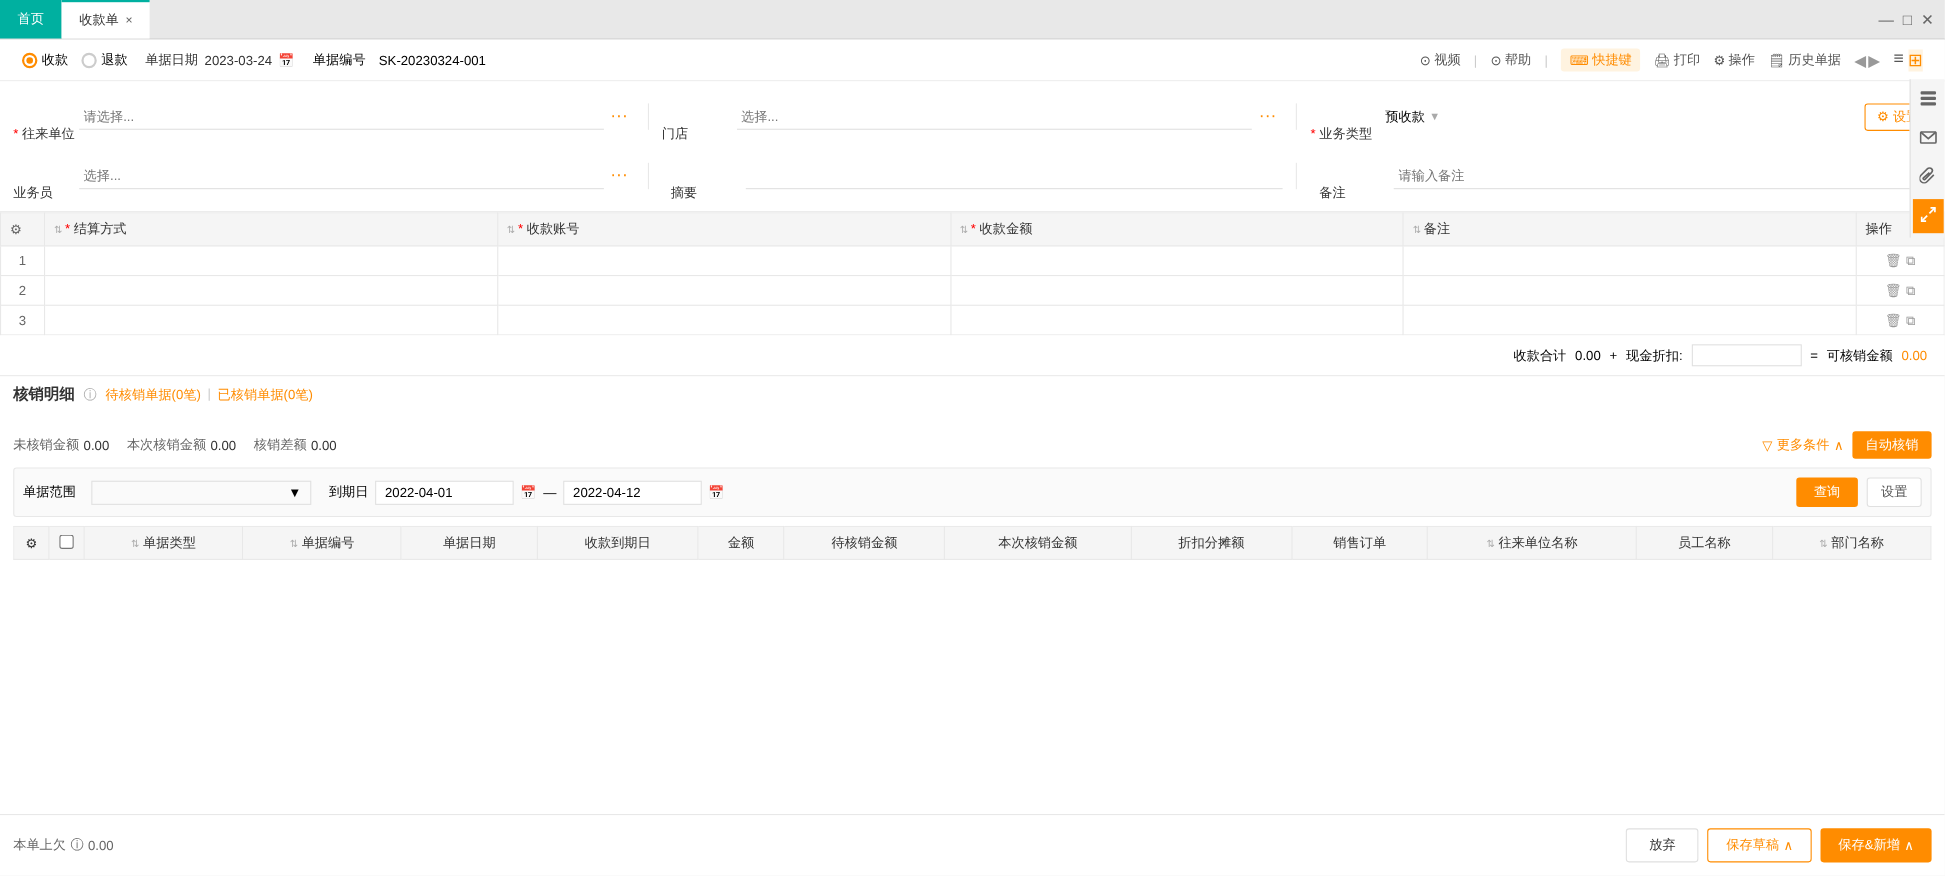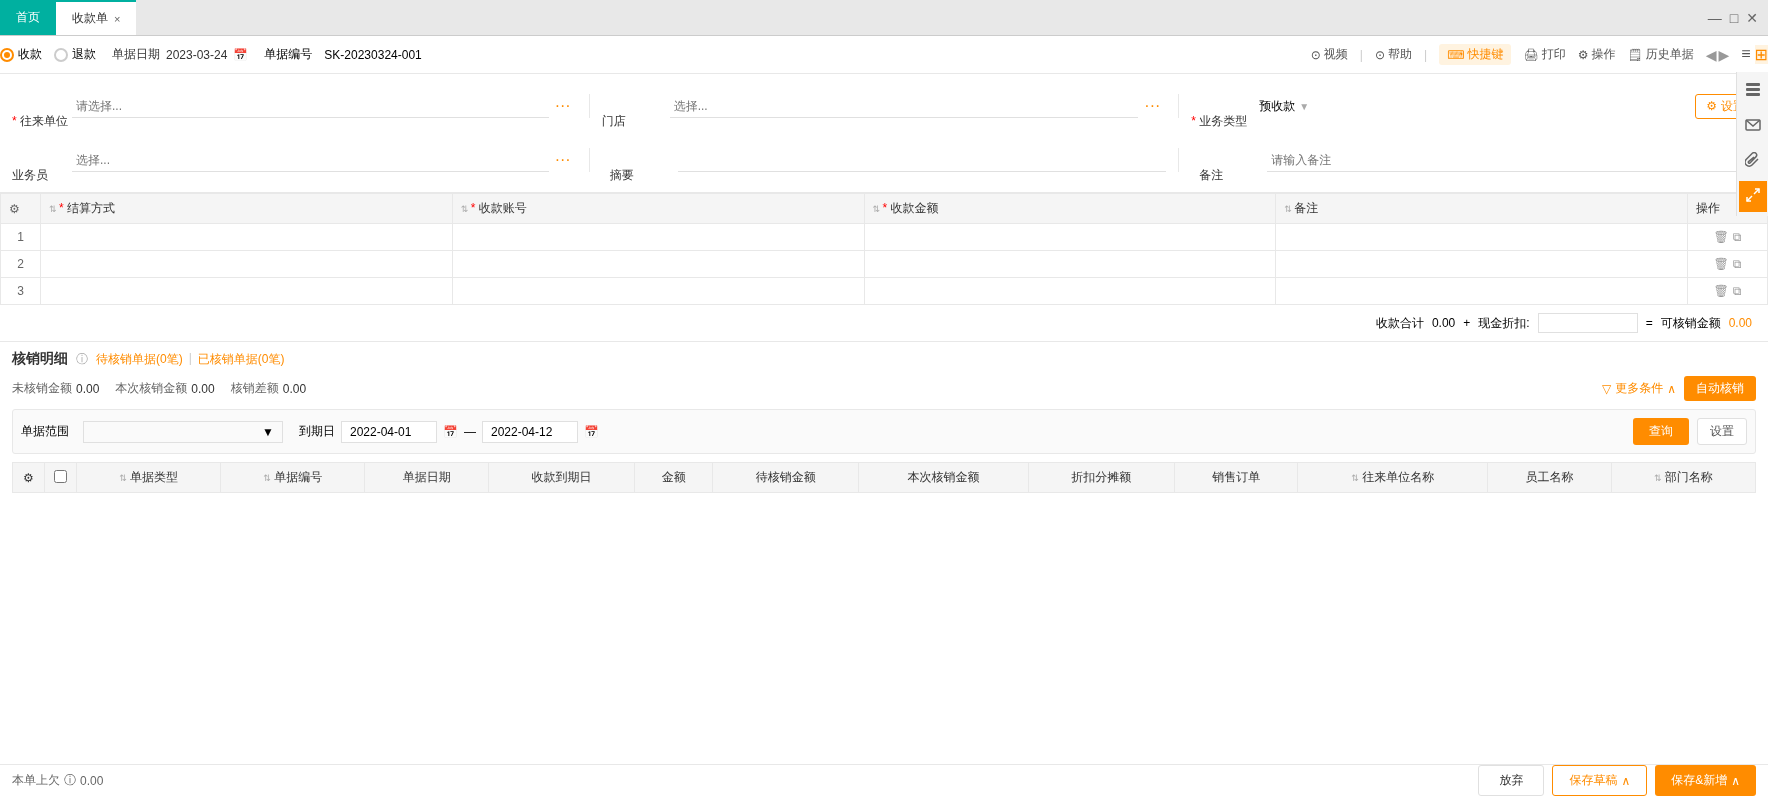--- a/index.html
+++ b/index.html
@@ -22,21 +22,21 @@
     .tab-bar-right { margin-left: auto; display: flex; align-items: center; padding-right: 10px; gap: 8px; }
     .tab-bar-right span { cursor: pointer; font-size: 14px; color: #666; }
 
     
     .main-content {
       flex: 1; background: #fff; display: flex; flex-direction: column; overflow: hidden;
     }
 
     
     .top-toolbar {
-      display: flex; align-items: center; padding: 8px 0; background: #fff;
+      display: flex; align-items: center; padding: 8px 20px; background: #fff;
       border-bottom: 1px solid #e8e8e8; gap: 16px; flex-shrink: 0;
     }
     .radio-group { display: flex; gap: 12px; align-items: center; }
     .radio-item { display: flex; align-items: center; gap: 4px; cursor: pointer; }
     .radio-dot { width: 14px; height: 14px; border-radius: 50%; border: 2px solid #ccc; display: flex; align-items: center; justify-content: center; }
     .radio-dot.active { border-color: #ff8c00; }
     .radio-dot.active::after { content: ''; width: 6px; height: 6px; border-radius: 50%; background: #ff8c00; display: block; }
 
     .date-field { display: flex; align-items: center; gap: 6px; }
     .date-label { color: #333; }
@@ -90,21 +90,21 @@
 
     .summary-row {
       display: flex; align-items: center; justify-content: flex-end; padding: 8px 16px;
       gap: 8px; font-size: 12px; background: #fff;
     }
     .summary-orange { color: #ff8c00; font-weight: 500; }
     .summary-input { border: 1px solid #e0e0e0; padding: 2px 6px; width: 100px; }
 
     
     .bottom-section { flex: 1; display: flex; flex-direction: column; overflow: hidden; padding: 8px 12px; }
-    .section-title { display: flex; align-items: center; gap: 8px; margin-bottom: 8px; }
+    .section-title { display: flex; align-items: center; gap: 8px; margin-bottom: 24px; }
     .section-title-text { font-size: 14px; font-weight: bold; color: #333; }
     .section-info-icon { color: #aaa; cursor: pointer; }
     .section-tabs { display: flex; gap: 0; }
     .section-tab { color: #ff8c00; cursor: pointer; font-size: 12px; }
 
     .stats-row { display: flex; align-items: center; gap: 16px; margin-bottom: 8px; }
     .stat-item { display: flex; align-items: center; gap: 4px; }
     .stat-label { color: #666; }
     .stat-value { color: #333; }
 
@@ -117,34 +117,34 @@
       border-radius: 3px; cursor: pointer;
     }
 
     .search-row { display: flex; align-items: center; gap: 16px; margin-bottom: 8px; padding: 8px; background: #fafafa; border: 1px solid #e8e8e8; border-radius: 3px; }
     .search-field { display: flex; align-items: center; gap: 6px; justify-content: flex-end; }
     .search-select {
       border: 1px solid #e0e0e0; padding: 3px 8px; min-width: 120px;
       display: flex; align-items: center; justify-content: space-between; cursor: pointer;
     }
     .date-range { display: flex; align-items: center; gap: 6px; }
-    .date-input { border: 1px solid #e0e0e0; padding: 3px 8px; width: 96px; }
+    .date-input { border: 1px solid #e0e0e0; padding: 3px 8px; width: 126px; }
     .search-actions { margin-left: auto; display: flex; gap: 8px; }
     .query-btn { background: #ff8c00; color: #fff; border: none; padding: 4px 16px; border-radius: 3px; cursor: pointer; }
     .settings-btn2 { background: #fff; border: 1px solid #e0e0e0; padding: 4px 12px; border-radius: 3px; cursor: pointer; color: #555; }
 
     
     .detail-table-container { flex: 1; overflow: auto; }
     .detail-table { width: 100%; border-collapse: collapse; }
     .detail-table th, .detail-table td { border: 1px solid #e8e8e8; padding: 6px 8px; text-align: center; font-size: 12px; }
     .detail-table th { background: #f5f5f5; color: #333; font-weight: normal; }
 
     
     .bottom-bar {
-      display: flex; align-items: center; padding: 0 12px; background: #fff;
+      display: flex; align-items: center; padding: 12px 12px; background: #fff;
       border-top: 1px solid #e8e8e8; flex-shrink: 0;
     }
     .bottom-bar-left { display: flex; align-items: center; gap: 4px; color: #666; }
     .bottom-bar-right { margin-left: auto; display: flex; gap: 8px; }
     .btn-discard { background: #fff; border: 1px solid #e0e0e0; padding: 6px 20px; border-radius: 3px; cursor: pointer; color: #333; }
     .btn-save-draft { background: #fff; border: 1px solid #ff8c00; color: #ff8c00; padding: 6px 16px; border-radius: 3px; cursor: pointer; display: flex; align-items: center; gap: 4px; }
     .btn-save-new { background: #ff8c00; color: #fff; border: none; padding: 6px 16px; border-radius: 3px; cursor: pointer; display: flex; align-items: center; gap: 4px; }
 
     
     .right-sidebar {

